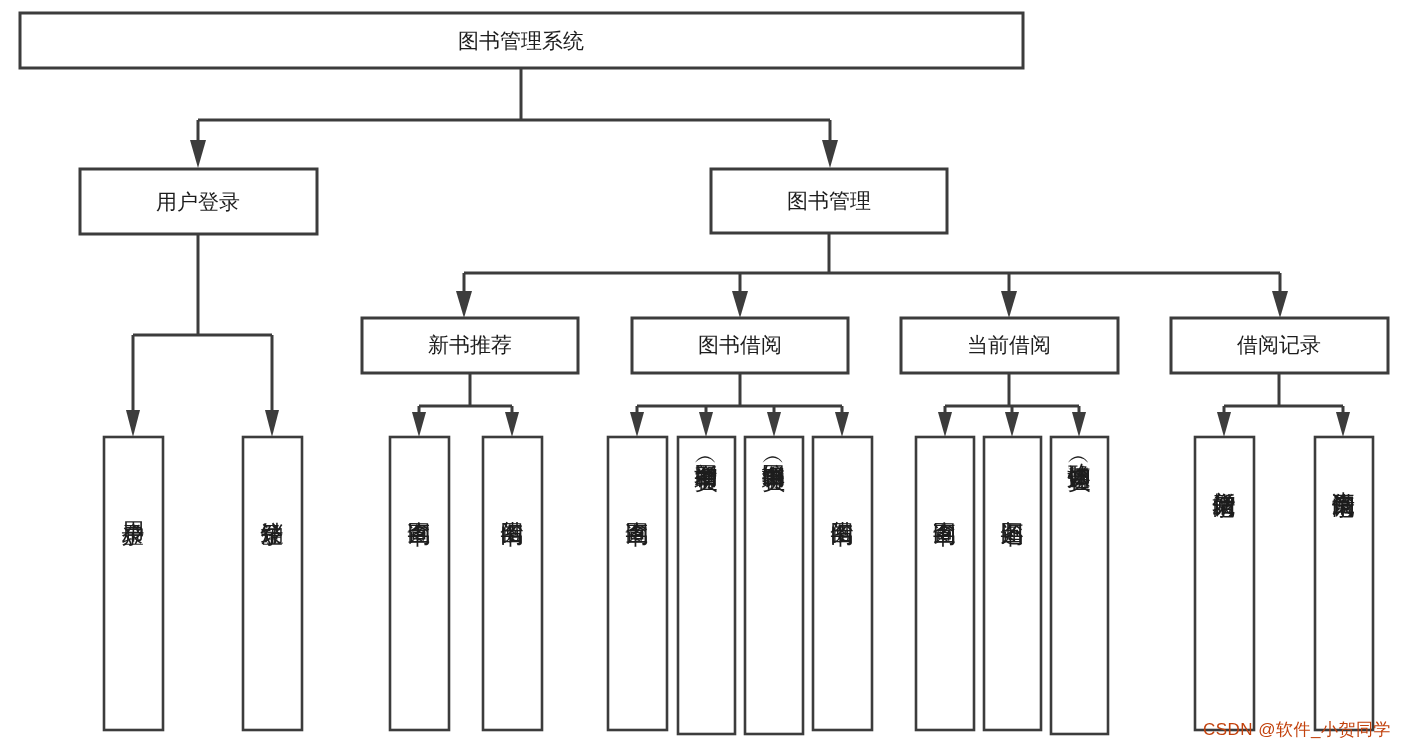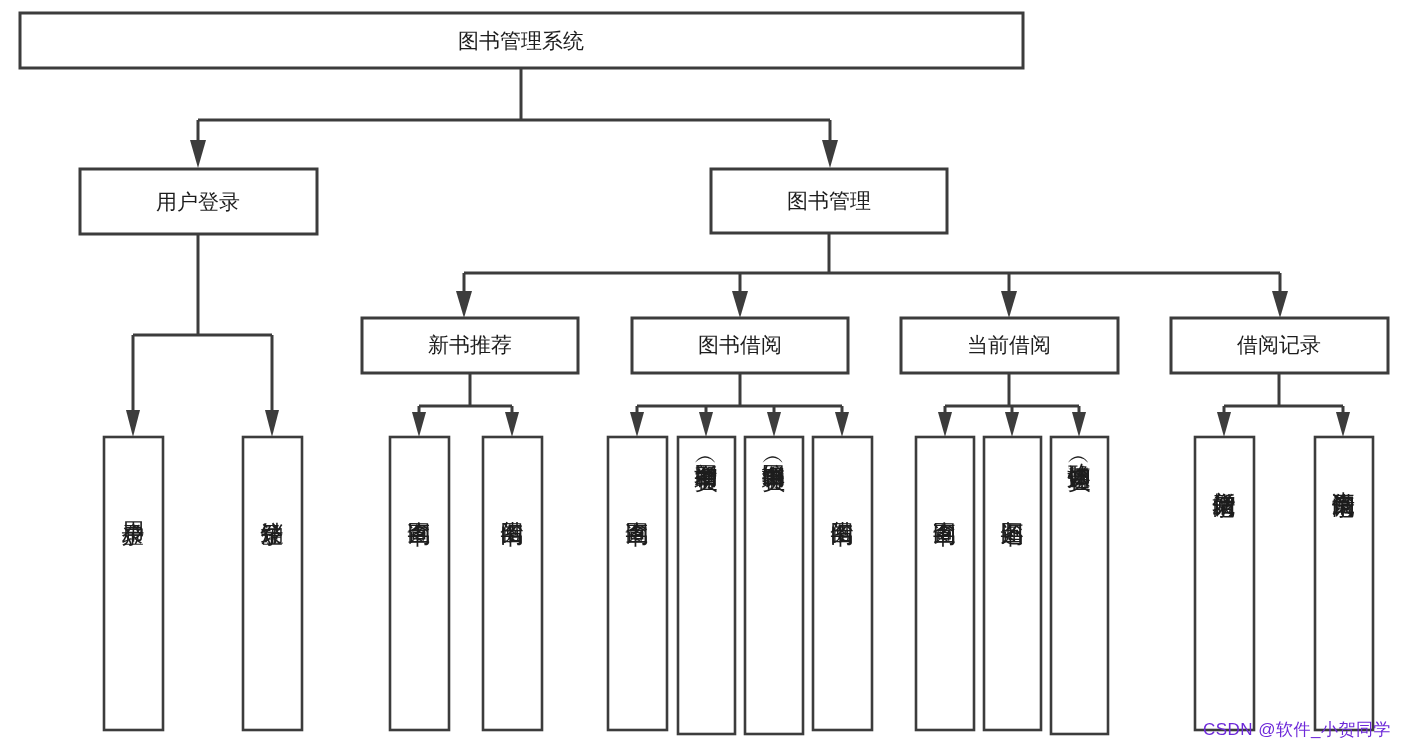--- a/index.html
+++ b/index.html
@@ -69,21 +69,21 @@
     color: #1d1d1d;
     letter-spacing: 1px;
     white-space: nowrap;
   }
   .watermark {
     position: absolute;
     right: 14px;
     bottom: 6px;
     font-family: "Liberation Sans", "DejaVu Sans", sans-serif;
     font-size: 17px;
-    color: #6d28d9;
+    color: #c2410c;
     letter-spacing: 0.5px;
     white-space: nowrap;
   }
 </style>
 </head>
 <body>
 
 <div id="diagram-root">
 
   <svg class="flowchart" viewBox="0 0 1405 747" xmlns="http://www.w3.org/2000/svg">

